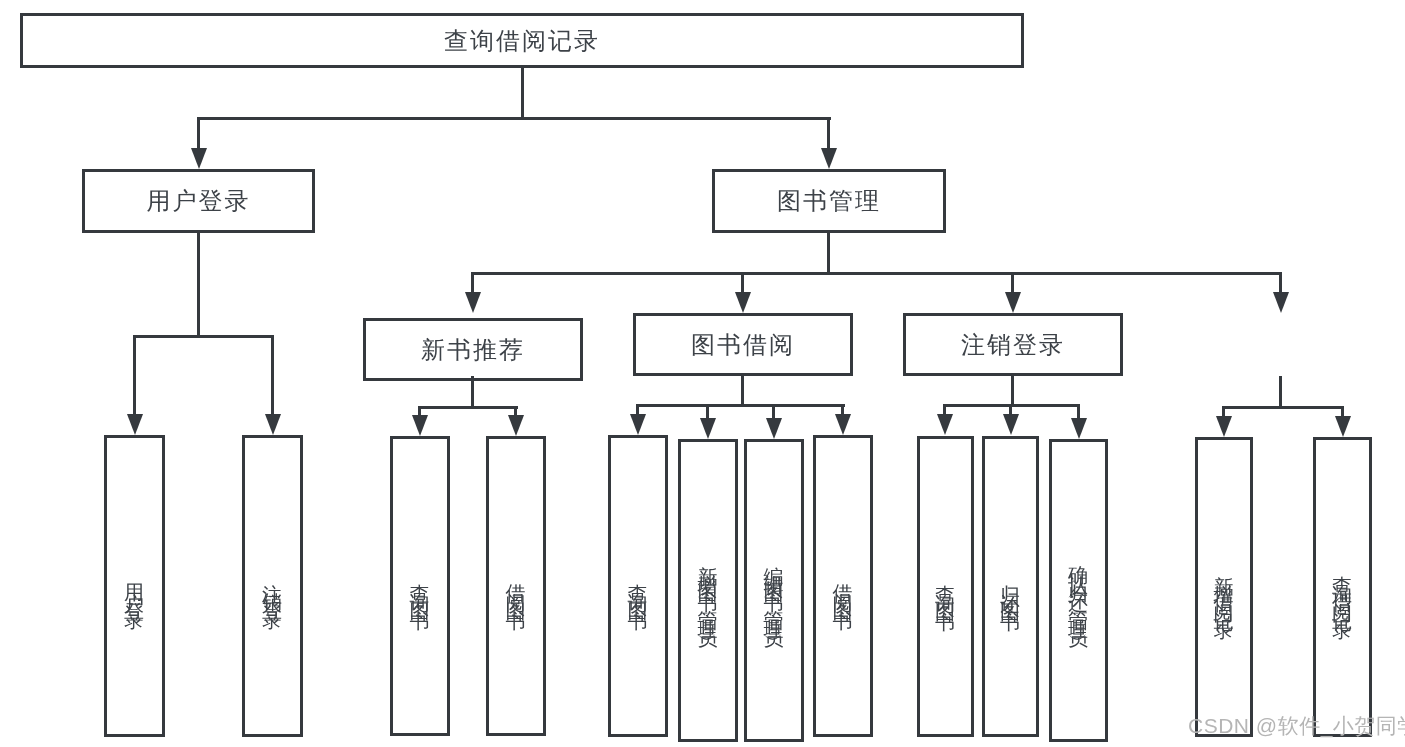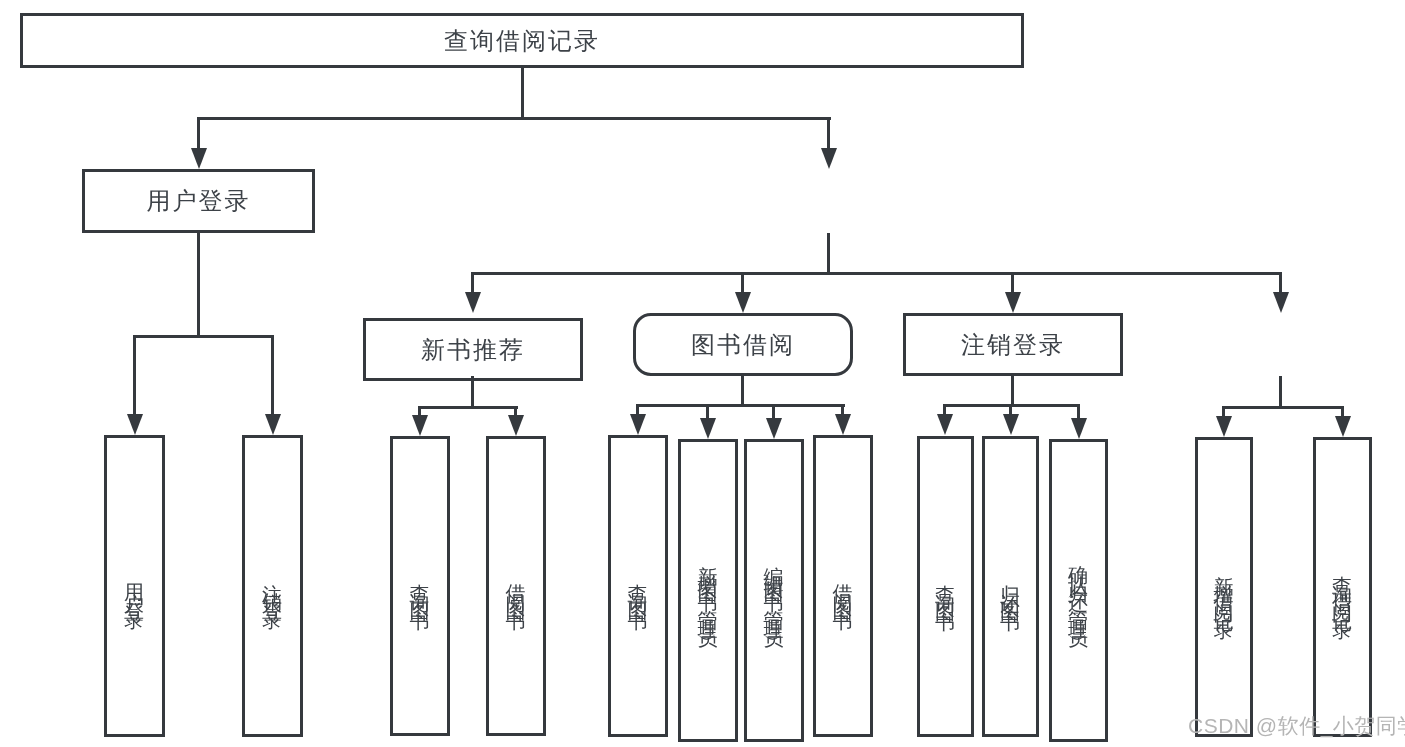--- a/index.html
+++ b/index.html
@@ -49,26 +49,29 @@
 <div class="canvas">
 
   <div class="hbox" style="left:20px;top:13px;width:1004px;height:55px;">
     <span>查询借阅记录</span>
   </div>
 
   <div class="hbox" style="left:82px;top:169px;width:233px;height:64px;">
     <span>用户登录</span>
   </div>
 
+  <div class="hbox" style="left:712px;top:169px;width:234px;height:64px;">
+    <span>图书管理</span>
+  </div>
 
   <div class="hbox" style="left:363px;top:318px;width:220px;height:63px;">
     <span>新书推荐</span>
   </div>
 
-  <div class="hbox" style="left:633px;top:313px;width:220px;height:63px;border-radius:18px;">
+  <div class="hbox" style="left:633px;top:313px;width:220px;height:63px;">
     <span>图书借阅</span>
   </div>
 
   <div class="hbox" style="left:903px;top:313px;width:220px;height:63px;">
     <span>注销登录</span>
   </div>
 
 
   <div class="vbox" style="left:104px;top:435px;width:61px;height:302px;">
     <span>用户登录</span>

